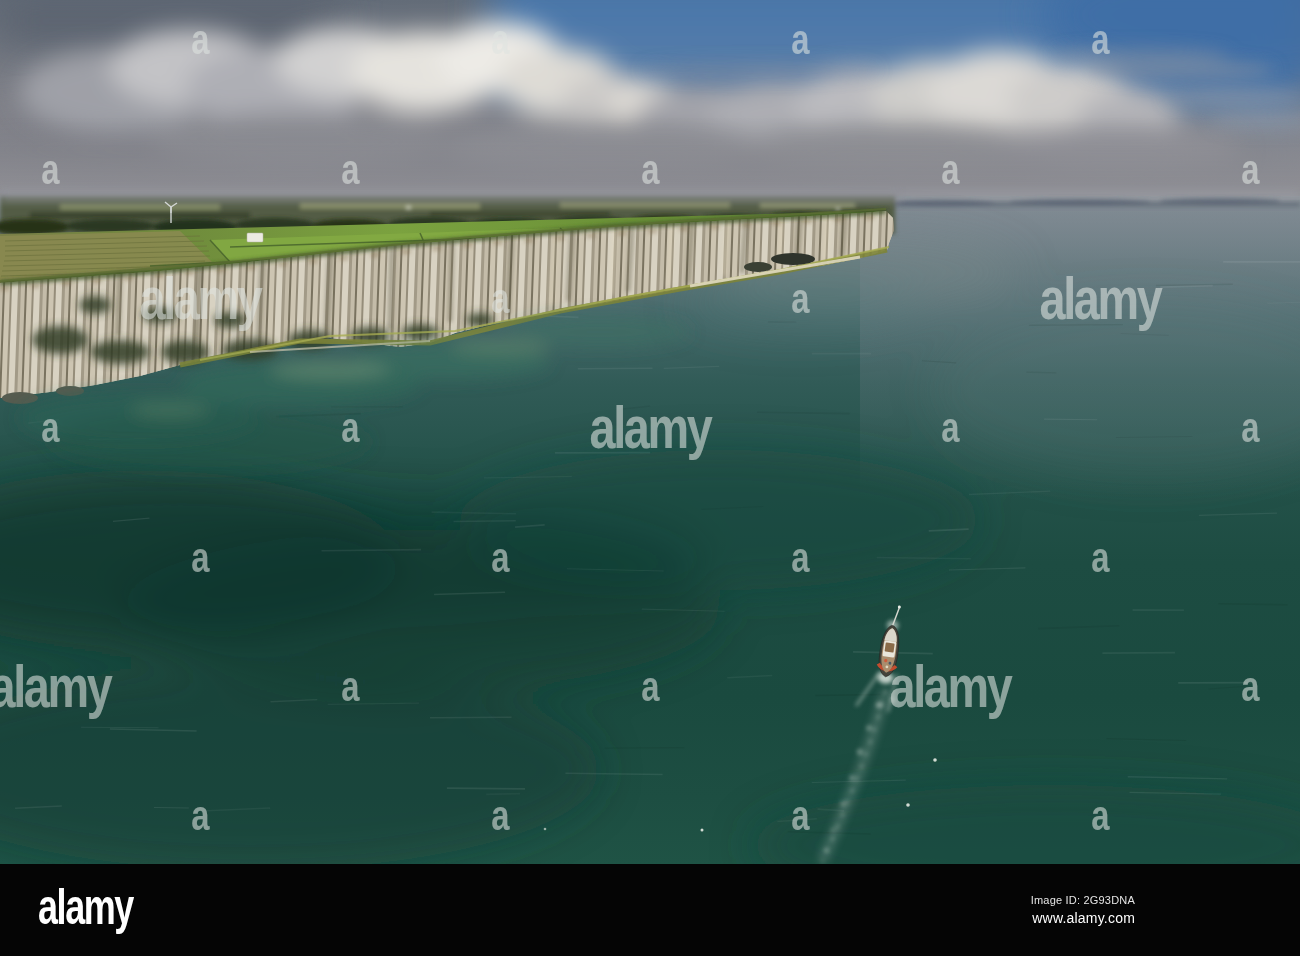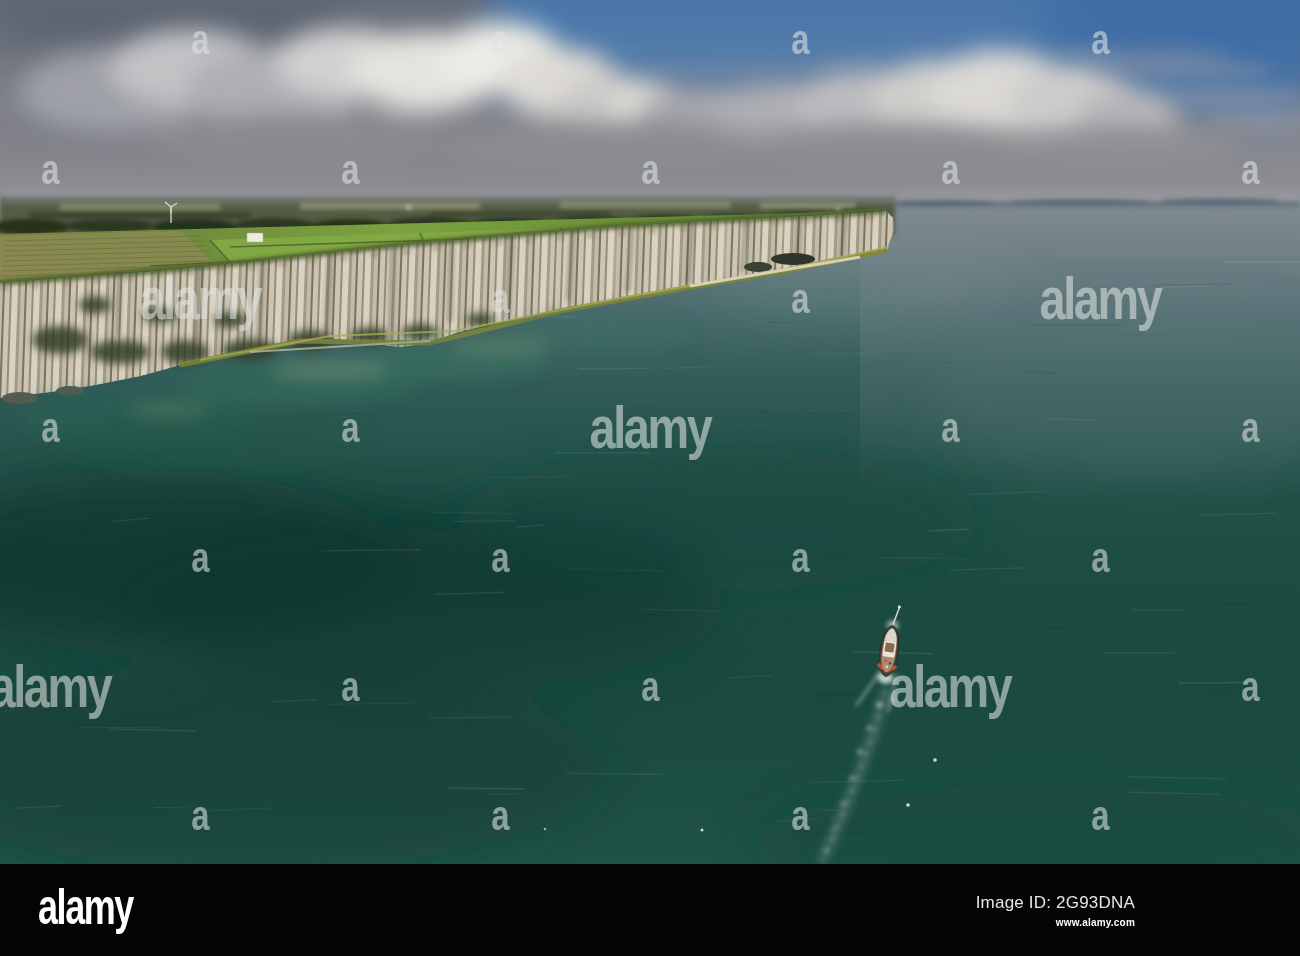--- a/index.html
+++ b/index.html
@@ -27,22 +27,22 @@
     background:var(--footer-bg);
     display:flex;align-items:center;justify-content:space-between;
     box-sizing:border-box;padding-left:38px;padding-right:165px;
   }
   .footer-logo{
     color:var(--footer-text);font-weight:bold;font-size:50px;
     letter-spacing:-2px;transform:scaleX(.72);transform-origin:left center;
     line-height:1;margin-top:-6px;
   }
   .footer-right{text-align:right;color:var(--footer-text);}
-  .footer-id{font-size:17px;color:#e6e6e6;letter-spacing:.2px;}
-  .footer-url{font-size:10px;font-weight:bold;margin-top:4px;letter-spacing:.2px;}
+  .footer-id{font-size:11px;color:#e6e6e6;letter-spacing:.2px;}
+  .footer-url{font-size:14px;font-weight:normal;margin-top:4px;letter-spacing:.2px;}
 </style>
 </head>
 <body>
 
 <div class="stage">
 
   <svg class="scene-svg" width="1300" height="864" viewBox="0 0 1300 864">
     <defs>
       <linearGradient id="skyV" x1="0" y1="0" x2="0" y2="1">
         <stop offset="0" stop-color="#636c78"></stop>

